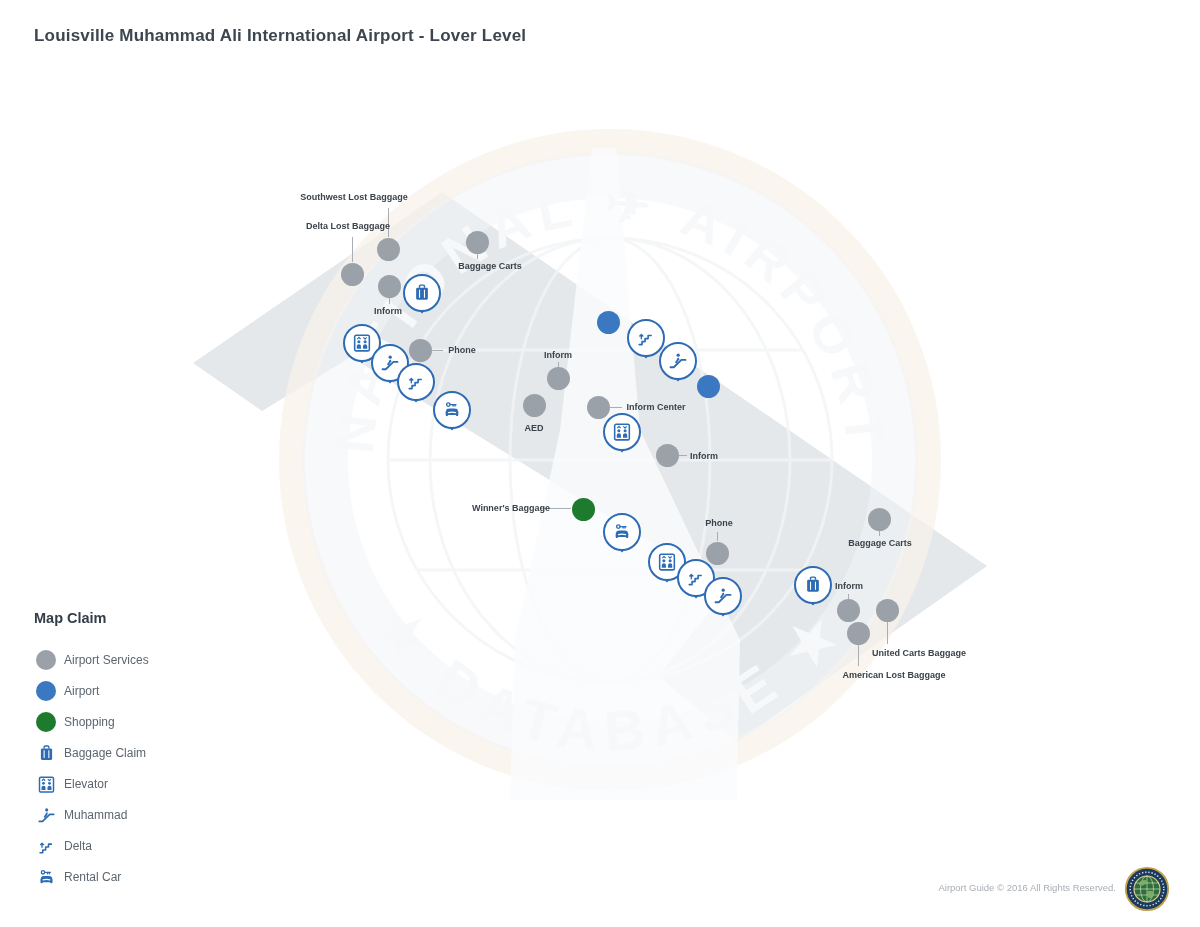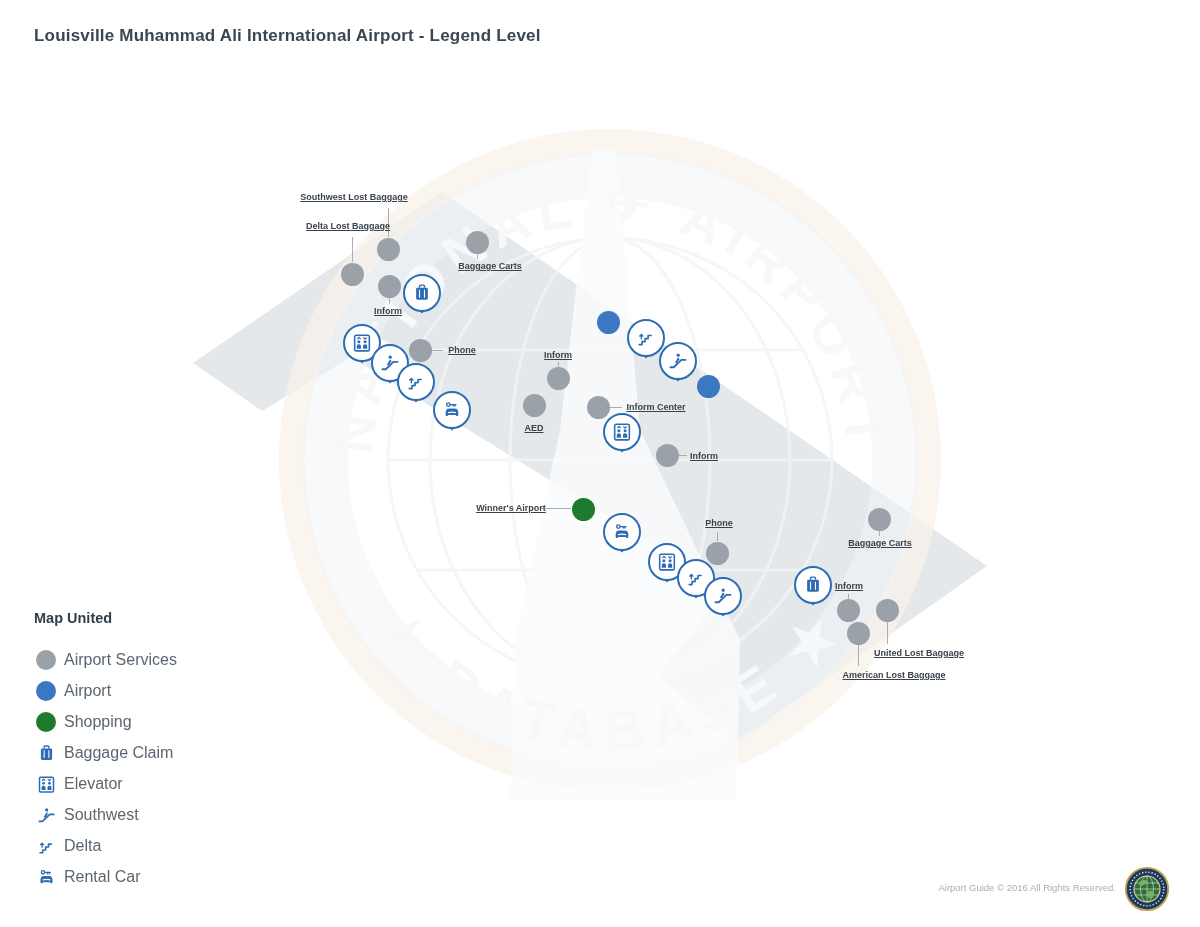--- a/index.html
+++ b/index.html
@@ -30,36 +30,36 @@
   }
   #map-svg{position:absolute;left:0;top:0;z-index:0}
   #marker-layer{position:absolute;left:0;top:0;width:1200px;height:927px;z-index:2}
   .connector{position:absolute;background:var(--connector);z-index:1}
   .dot{position:absolute;width:23px;height:23px;border-radius:50%;z-index:2}
   .c-gray{background:var(--dot-gray)}
   .c-blue{background:var(--restroom-blue)}
   .c-green{background:var(--shopping-green)}
   .map-label{
     position:absolute;transform:translate(-50%,-50%);z-index:3;
-    font-size:9px;font-weight:bold;color:var(--label-text);white-space:nowrap;text-decoration:underline;
+    font-size:9px;font-weight:bold;color:var(--label-text);white-space:nowrap;
   }
   .pin{position:absolute;width:38px;height:38px;z-index:2}
   .pin .tail{position:absolute;left:13px;top:25px;width:12px;height:12px;
     transform:rotate(45deg);background:var(--pin-blue)}
   .pin .circle{position:absolute;left:0;top:0;width:38px;height:38px;border-radius:50%;
     background:#fff;border:2.5px solid var(--pin-blue);
     display:flex;align-items:center;justify-content:center}
   .pin svg{width:22px;height:22px;color:var(--pin-blue)}
   .legend{position:absolute;left:34px;top:610px;z-index:6}
   .legend-title{font-size:14.5px;font-weight:bold;color:#323e48;margin-bottom:24px}
   .legend-row{display:flex;align-items:center;height:20px;margin-bottom:11px}
   .legend-swatch{width:24px;height:22px;display:flex;align-items:center;justify-content:center}
   .legend-swatch .circle{width:20px;height:20px;border-radius:50%}
   .legend-swatch svg{width:21px;height:21px;color:var(--pin-blue)}
-  .legend-label{margin-left:6px;font-size:16px;color:var(--legend-text)}
+  .legend-label{margin-left:6px;font-size:12px;color:var(--legend-text)}
   .footer-text{position:absolute;right:84px;top:882px;z-index:6;
     font-size:9.5px;color:var(--footer-text)}
   .footer-logo{position:absolute;left:1124px;top:866px;width:46px;height:46px;z-index:6}
 </style>
 </head>
 <body>
 
 <svg width="0" height="0" style="position:absolute" aria-hidden="true">
   <defs>
     <g id="sym-baggage-claim">
@@ -91,21 +91,21 @@
     </g>
     <g id="sym-rental-car">
       <circle cx="8" cy="6.1" r="1.9" fill="none" stroke="currentColor" stroke-width="1.5"></circle>
       <path d="M9.9 6.1h6.5M13.2 6.1v1.6M15.3 6.1v1.6" fill="none" stroke="currentColor" stroke-width="1.5" stroke-linecap="round"></path>
       <path d="M5.9 11.9c.4-1 1.2-1.5 6.1-1.5s5.7.5 6.1 1.5l.7 1.8c.2.5.2 4-.2 4.6-.3.4-1.6.4-2 0l-.5-.9h-8.2l-.5.9c-.4.4-1.7.4-2 0-.4-.6-.4-4.1-.2-4.6z" fill="currentColor"></path>
       <path d="M8.2 14.8c2.5-.7 5.1-.7 7.6 0" fill="none" stroke="#fff" stroke-width="1.4" stroke-linecap="round"></path>
     </g>
   </defs>
 </svg>
 
-<div class="page-title">Louisville Muhammad Ali International Airport - Legend Level</div>
+<div class="page-title">Louisville Muhammad Ali International Airport - Lover Level</div>
 
 <svg id="map-svg" width="1200" height="927" viewBox="0 0 1200 927">
   <defs>
     <path id="wm-arc-top" d="M 373 460 A 237 237 0 1 1 847 460" fill="none"></path>
     <path id="wm-arc-bottom" d="M 320 460 A 290 290 0 0 0 900 460" fill="none"></path>
   </defs>
 
   <g>
     <polygon points="193,363 442,192 987,566 737,742 658,676 727,590 351,357 262,411" fill="var(--band)"></polygon>
   </g>
@@ -153,33 +153,33 @@
     <div class="dot c-gray" style="left: 522.5px; top: 393.5px;"></div>
     <div class="map-label" style="left: 534px; top: 428px;">AED</div>
     <div class="connector" style="left: 610px; top: 407px; width: 12px; height: 1.2px;"></div>
     <div class="dot c-gray" style="left: 586.5px; top: 395.5px;"></div>
     <div class="map-label" style="left: 656px; top: 407px;">Inform Center</div>
     <div class="connector" style="left: 679px; top: 455px; width: 8px; height: 1.2px;"></div>
     <div class="dot c-gray" style="left: 655.5px; top: 443.5px;"></div>
     <div class="map-label" style="left: 704px; top: 456px;">Inform</div>
     <div class="connector" style="left: 540px; top: 508px; width: 31px; height: 1.2px;"></div>
     <div class="dot c-green" style="left: 571.5px; top: 497.5px;"></div>
-    <div class="map-label" style="left: 511px; top: 508px;">Winner's Airport</div>
+    <div class="map-label" style="left: 511px; top: 508px;">Winner's Baggage</div>
     <div class="connector" style="left: 717px; top: 532px; width: 1.2px; height: 9px;"></div>
     <div class="dot c-gray" style="left: 705.5px; top: 541.5px;"></div>
     <div class="map-label" style="left: 719px; top: 523px;">Phone</div>
     <div class="connector" style="left: 879px; top: 531px; width: 1.2px; height: 5px;"></div>
     <div class="dot c-gray" style="left: 867.5px; top: 507.5px;"></div>
     <div class="map-label" style="left: 880px; top: 543px;">Baggage Carts</div>
     <div class="connector" style="left: 848px; top: 594px; width: 1.2px; height: 6px;"></div>
     <div class="dot c-gray" style="left: 836.5px; top: 598.5px;"></div>
     <div class="map-label" style="left: 849px; top: 586px;">Inform</div>
     <div class="connector" style="left: 887px; top: 622px; width: 1.2px; height: 22px;"></div>
     <div class="dot c-gray" style="left: 875.5px; top: 598.5px;"></div>
-    <div class="map-label" style="left: 919px; top: 653px;">United Lost Baggage</div>
+    <div class="map-label" style="left: 919px; top: 653px;">United Carts Baggage</div>
     <div class="connector" style="left: 858px; top: 645px; width: 1.2px; height: 21px;"></div>
     <div class="dot c-gray" style="left: 846.5px; top: 621.5px;"></div>
     <div class="map-label" style="left: 894px; top: 675px;">American Lost Baggage</div>
     <div class="pin" style="left: 403px; top: 274px;">
       <div class="tail"></div>
       <div class="circle">
         <svg viewBox="0 0 24 24">
           <use href="#sym-baggage-claim"></use>
         </svg>
       </div>
@@ -276,21 +276,21 @@
       <div class="tail"></div>
       <div class="circle">
         <svg viewBox="0 0 24 24">
           <use href="#sym-baggage-claim"></use>
         </svg>
       </div>
     </div>
   </div>
 
 <div class="legend">
-  <div class="legend-title">Map United</div>
+  <div class="legend-title">Map Claim</div>
   <div id="legend-rows">
       <div class="legend-row">
         <div class="legend-swatch">
           <div class="circle" style="background: rgb(155, 161, 168);"></div>
         </div>
         <span class="legend-label">Airport Services</span>
       </div>
       <div class="legend-row">
         <div class="legend-swatch">
           <div class="circle" style="background: rgb(58, 120, 194);"></div>
@@ -318,21 +318,21 @@
           </svg>
         </div>
         <span class="legend-label">Elevator</span>
       </div>
       <div class="legend-row">
         <div class="legend-swatch">
           <svg viewBox="0 0 24 24">
             <use href="#sym-escalator"></use>
           </svg>
         </div>
-        <span class="legend-label">Southwest</span>
+        <span class="legend-label">Muhammad</span>
       </div>
       <div class="legend-row">
         <div class="legend-swatch">
           <svg viewBox="0 0 24 24">
             <use href="#sym-stairs"></use>
           </svg>
         </div>
         <span class="legend-label">Delta</span>
       </div>
       <div class="legend-row">

